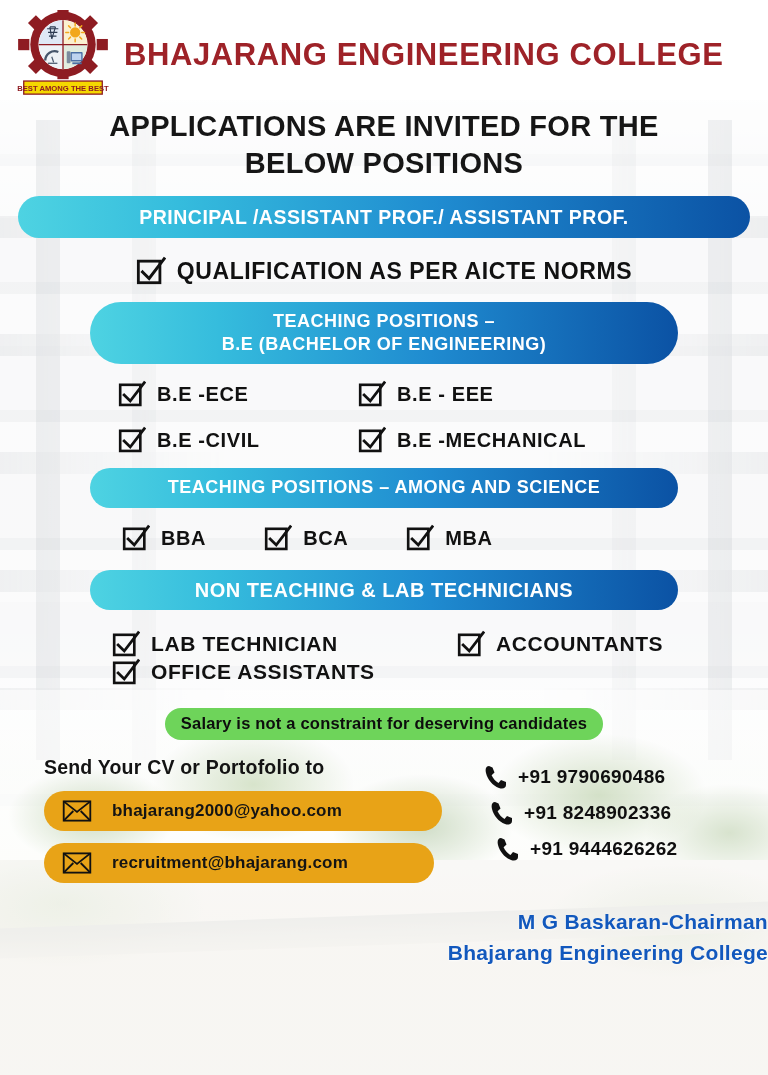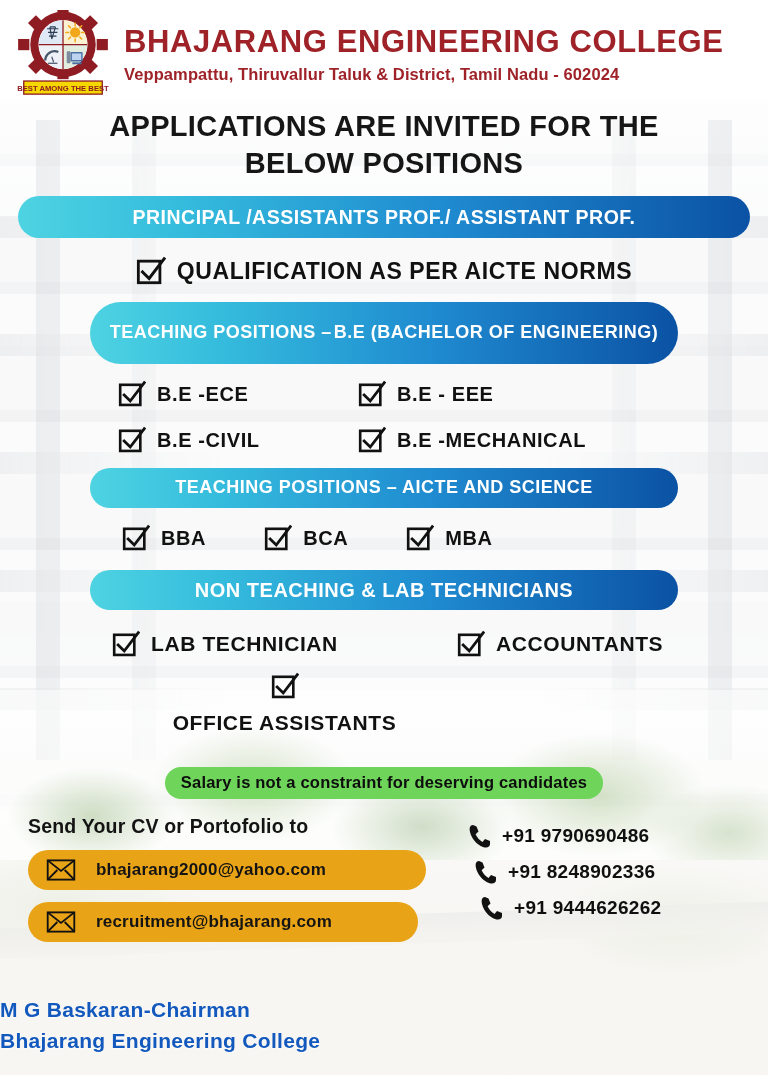--- a/index.html
+++ b/index.html
@@ -151,21 +151,21 @@
   }
   .banner-wide {
     margin: 14px 18px 0;
     height: 42px;
     font-size: 19.5px;
   }
   .banner-mid {
     margin: 16px 90px 0;
     height: 62px;
     font-size: 18px;
-    flex-direction: row;
+    flex-direction: column;
     gap: 2px;
   }
   .banner-arts {
     margin: 14px 90px 0;
     height: 40px;
     font-size: 18px;
   }
   .banner-nonteach {
     margin: 18px 90px 0;
     height: 40px;
@@ -208,44 +208,43 @@
     display: flex;
     align-items: center;
     gap: 58px;
   }
   .arts-row .txt { font-size: 20px; }
 
   .nonteach-grid {
     margin: 20px 0 0 112px;
     display: grid;
     grid-template-columns: 345px auto;
-    row-gap: 14px;
     align-items: center;
   }
   .nonteach-grid .txt { font-size: 21px; }
-  .nonteach-grid .wide-span { grid-column: 1 / 2; flex-direction: column; }
-
-  
-  .salary-wrap { display: flex; justify-content: center; margin-top: 32px; }
+  .nonteach-grid .wide-span { grid-column: 1 / 2; }
+
+  
+  .salary-wrap { display: flex; justify-content: center; margin-top: 22px; }
   .salary-badge {
     background: #6ed košer;
     background: #6ed45a;
     color: #0d0d0d;
     font-size: 16.5px;
     font-weight: bold;
     padding: 6px 16px 7px;
     border-radius: 999px;
     letter-spacing: 0.2px;
   }
 
   
   .contact {
     display: flex;
     margin-top: 16px;
-    padding: 0 24px 0 28px;
+    padding: 0 24px 0 44px;
     gap: 20px;
   }
   .contact-left { width: 420px; flex: none; }
   .send-label {
     color: #131313;
     font-size: 19.5px;
     font-weight: bold;
     letter-spacing: 0.2px;
     margin-bottom: 12px;
   }
@@ -287,22 +286,22 @@
     font-size: 19px;
     font-weight: bold;
     letter-spacing: 0.3px;
     white-space: nowrap;
   }
   .phone-row.r2 { margin-left: 6px; }
   .phone-row.r3 { margin-left: 12px; text-align: right; }
 
   
   .footer {
-    text-align: left;
-    margin-top: 41px;
+    text-align: right;
+    margin-top: 12px;
     color: #1258bd;
     font-size: 21px;
     font-weight: bold;
     line-height: 1.45;
     letter-spacing: 0.3px;
     text-shadow: 0 1px 2px rgba(255,255,255,0.8);
   }
 </style>
 </head>
 <body>
@@ -373,30 +372,29 @@
           <rect x="54" y="44" width="4" height="13" rx="1" fill="#7c8b9e"></rect>
         </g>
 
         <rect x="8" y="76" width="84" height="14" fill="#f5d800" stroke="#8e1c22" stroke-width="1.4"></rect>
         <text x="50" y="86.3" font-family="'Liberation Sans',sans-serif" font-size="8.2" font-weight="bold" fill="#8e1c22" text-anchor="middle">BEST AMONG THE BEST</text>
       </g>
     </svg>
 
     <div class="header-text">
       <div class="college-name">BHAJARANG ENGINEERING COLLEGE</div>
-      <div class="college-address">Veppampattu, Thiruvallur Taluk &amp; District, Tamil Nadu - 602024</div>
     </div>
   </div>
 
   <div class="headline">
     <div>APPLICATIONS ARE INVITED FOR THE</div>
     <div>BELOW POSITIONS</div>
   </div>
 
-  <div class="banner banner-wide">PRINCIPAL /ASSISTANTS PROF./ ASSISTANT PROF.</div>
+  <div class="banner banner-wide">PRINCIPAL /ASSISTANT PROF./ ASSISTANT PROF.</div>
 
   <div class="qual-row">
     <span class="check">
       <svg class="box" viewBox="0 0 32 32">
         <rect x="2.5" y="5.5" width="23" height="23" fill="none" stroke="#111" stroke-width="3"></rect>
         <path d="M7 17 L14 24 L30 3" fill="none" stroke="#111" stroke-width="3.2" stroke-linecap="square" stroke-linejoin="miter"></path>
       </svg>
       <span class="txt">QUALIFICATION AS PER AICTE NORMS</span>
     </span>
   </div>
@@ -430,21 +428,21 @@
     </span>
     <span class="check">
       <svg class="box" viewBox="0 0 32 32">
         <rect x="2.5" y="5.5" width="23" height="23" fill="none" stroke="#111" stroke-width="3"></rect>
         <path d="M7 17 L14 24 L30 3" fill="none" stroke="#111" stroke-width="3.2" stroke-linecap="square"></path>
       </svg>
       <span class="txt">B.E -MECHANICAL</span>
     </span>
   </div>
 
-  <div class="banner banner-arts">TEACHING POSITIONS – AICTE AND SCIENCE</div>
+  <div class="banner banner-arts">TEACHING POSITIONS – AMONG AND SCIENCE</div>
 
   <div class="arts-row">
     <span class="check">
       <svg class="box" viewBox="0 0 32 32">
         <rect x="2.5" y="5.5" width="23" height="23" fill="none" stroke="#111" stroke-width="3"></rect>
         <path d="M7 17 L14 24 L30 3" fill="none" stroke="#111" stroke-width="3.2" stroke-linecap="square"></path>
       </svg>
       <span class="txt">BBA</span>
     </span>
     <span class="check">

